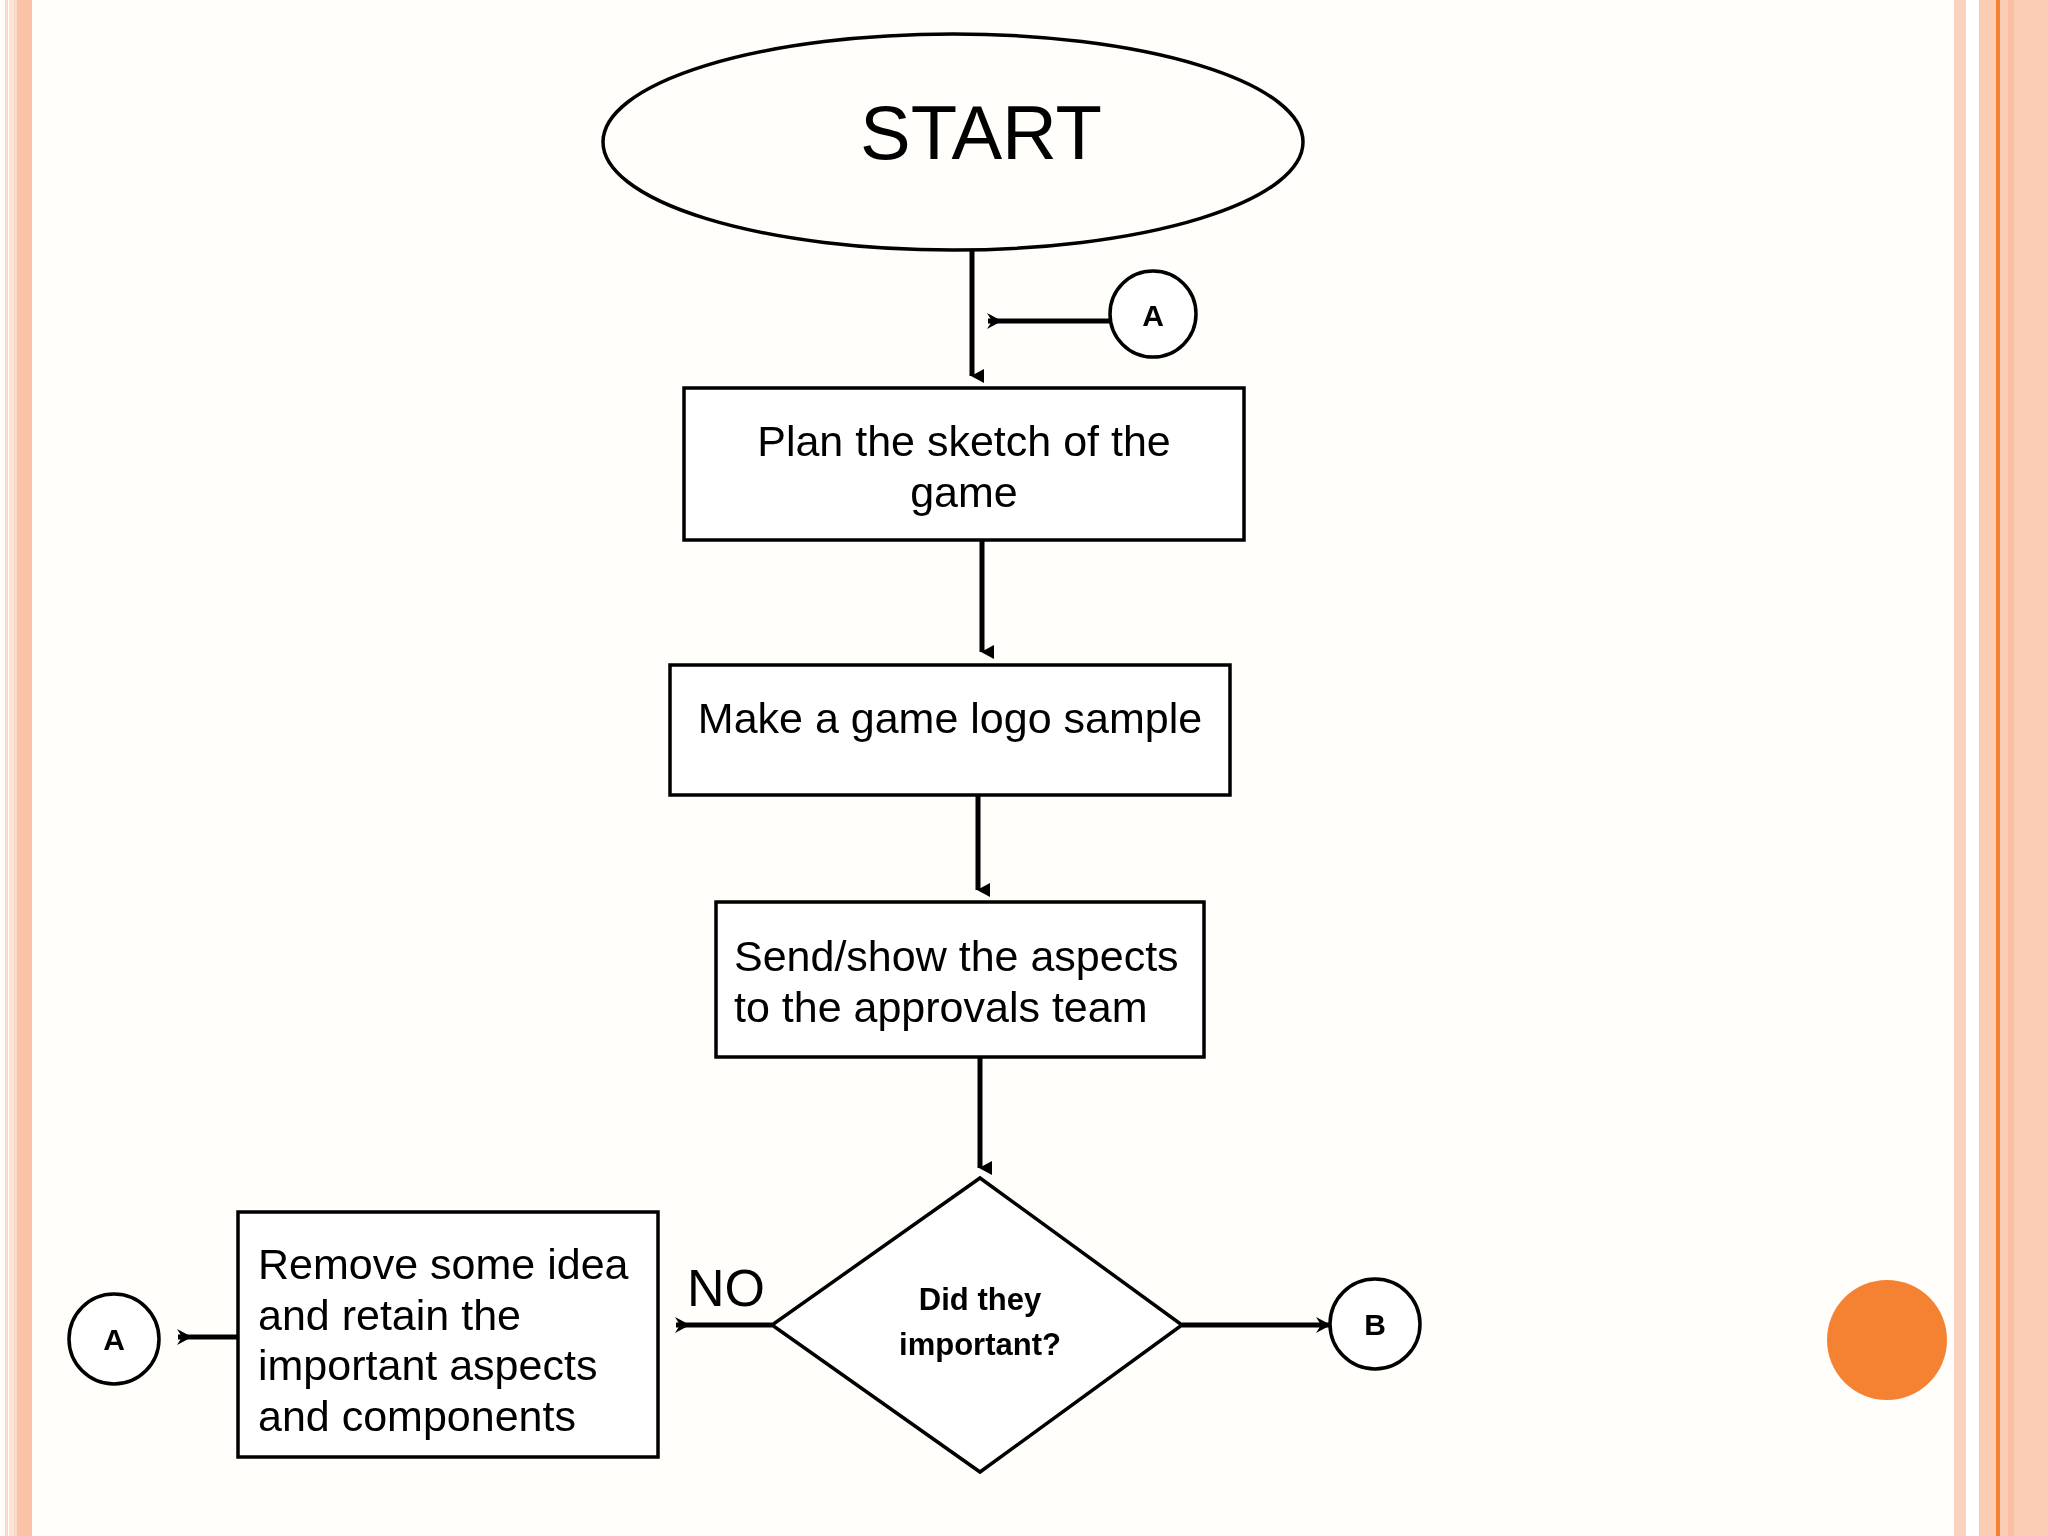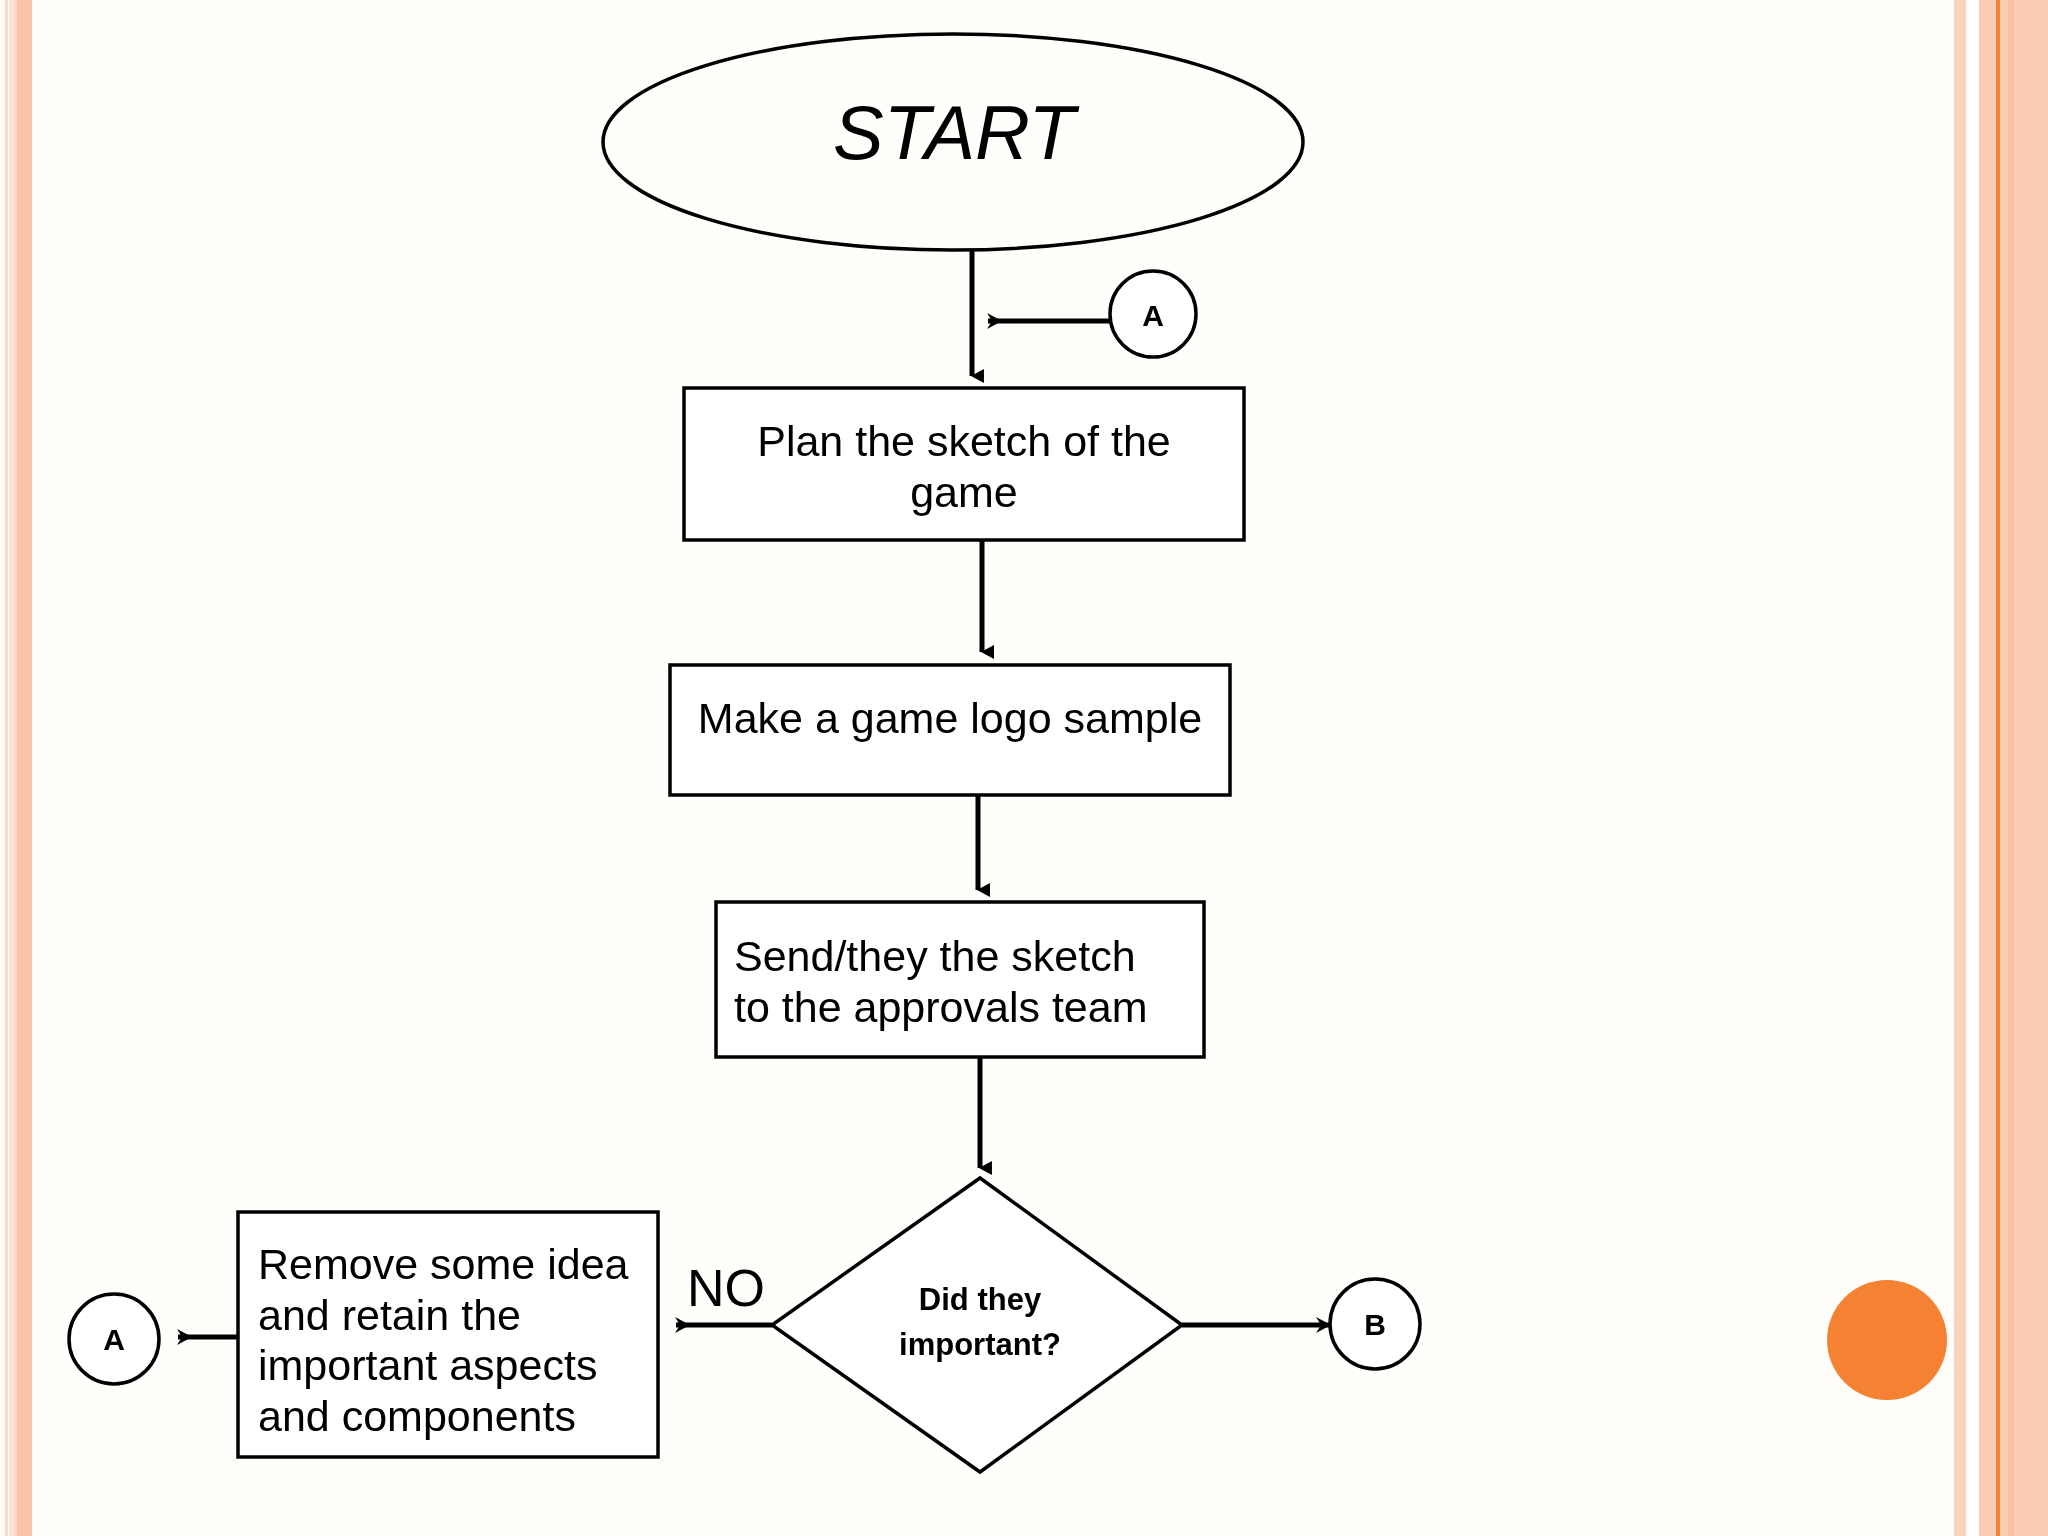--- a/index.html
+++ b/index.html
@@ -130,30 +130,30 @@
 
     <line x1="238" y1="1337" x2="178" y2="1337" stroke="#000000" stroke-width="5" marker-end="url(#arrowLeft)"></line>
 
     <circle cx="114" cy="1339" r="45" fill="#ffffff" stroke="#000000" stroke-width="3.5"></circle>
 
     <line x1="1182" y1="1325" x2="1330" y2="1325" stroke="#000000" stroke-width="5" marker-end="url(#arrowRight)"></line>
 
     <circle cx="1375" cy="1324" r="45" fill="#ffffff" stroke="#000000" stroke-width="3.5"></circle>
   </svg>
 
-  <div class="shape-text ellipse-text" style="left:604px; top:88px; width:700px;font-style:italic;">START</div>
+  <div class="shape-text ellipse-text" style="left:631px; top:88px; width:700px;">START</div>
 
   <div class="shape-text conn-text" style="left:1110px; top:298px; width:86px;">A</div>
 
   <div class="shape-text node-box-text" style="left:700px; top:404px; width:528px; text-align:center;">Plan the sketch of the
 game</div>
 
   <div class="shape-text node-box-text" style="left:686px; top:681px; width:528px; text-align:center;">Make a game logo sample</div>
 
-  <div class="shape-text node-box-text" style="left:734px; top:919px; width:460px; text-align:left;">Send/they the sketch
+  <div class="shape-text node-box-text" style="left:734px; top:919px; width:460px; text-align:left;">Send/show the aspects
 to the approvals team</div>
 
   <div class="shape-text diamond-text" style="left:860px; top:1278px; width:240px;">Did they
 important?</div>
 
   <div class="shape-text node-box-text" style="left:258px; top:1227px; width:392px; text-align:left;">Remove some idea
 and retain the
 important aspects
 and components</div>
 

